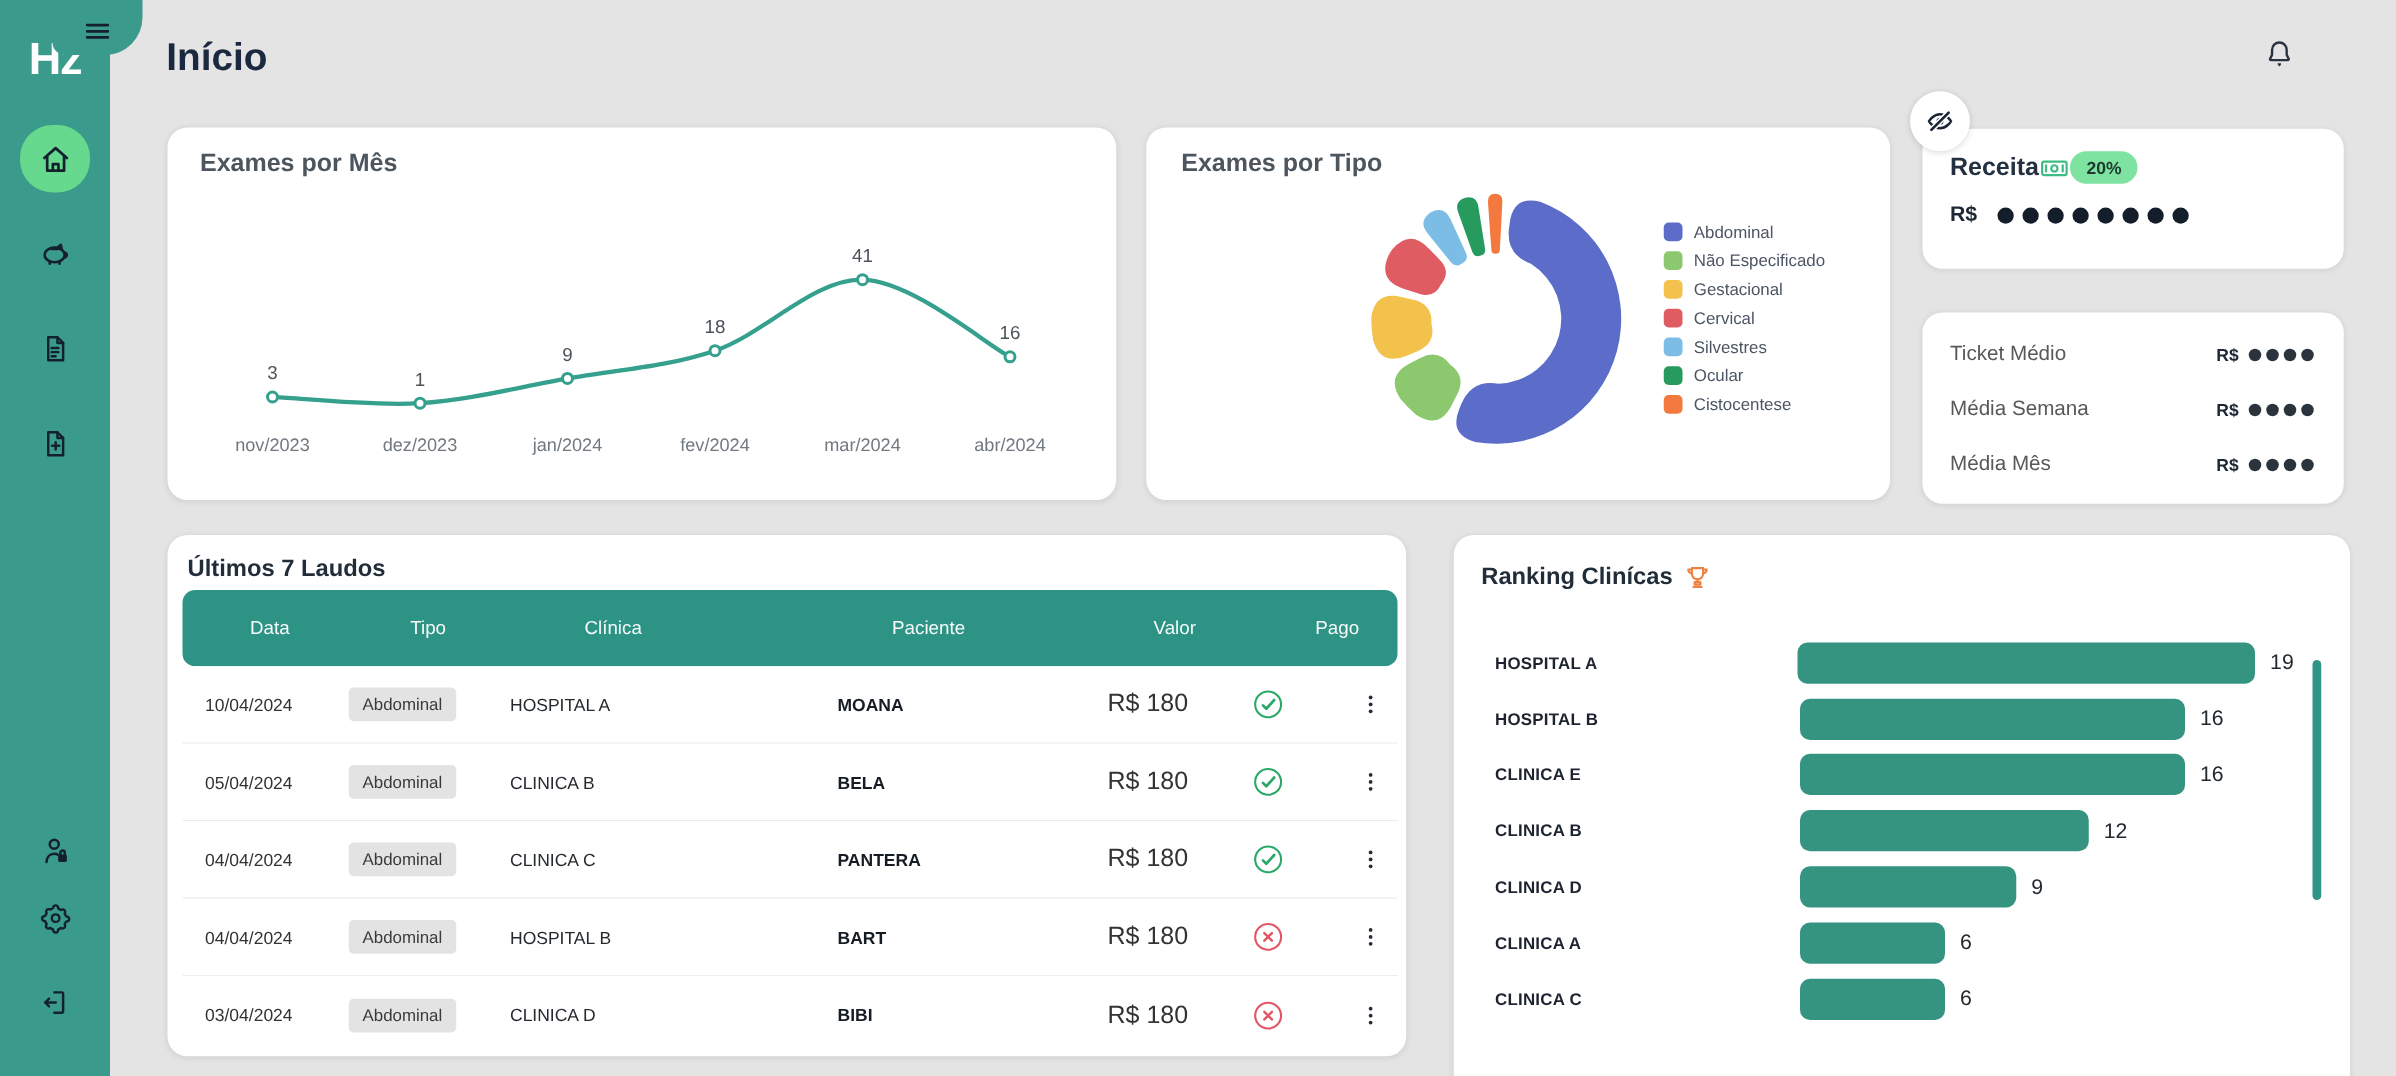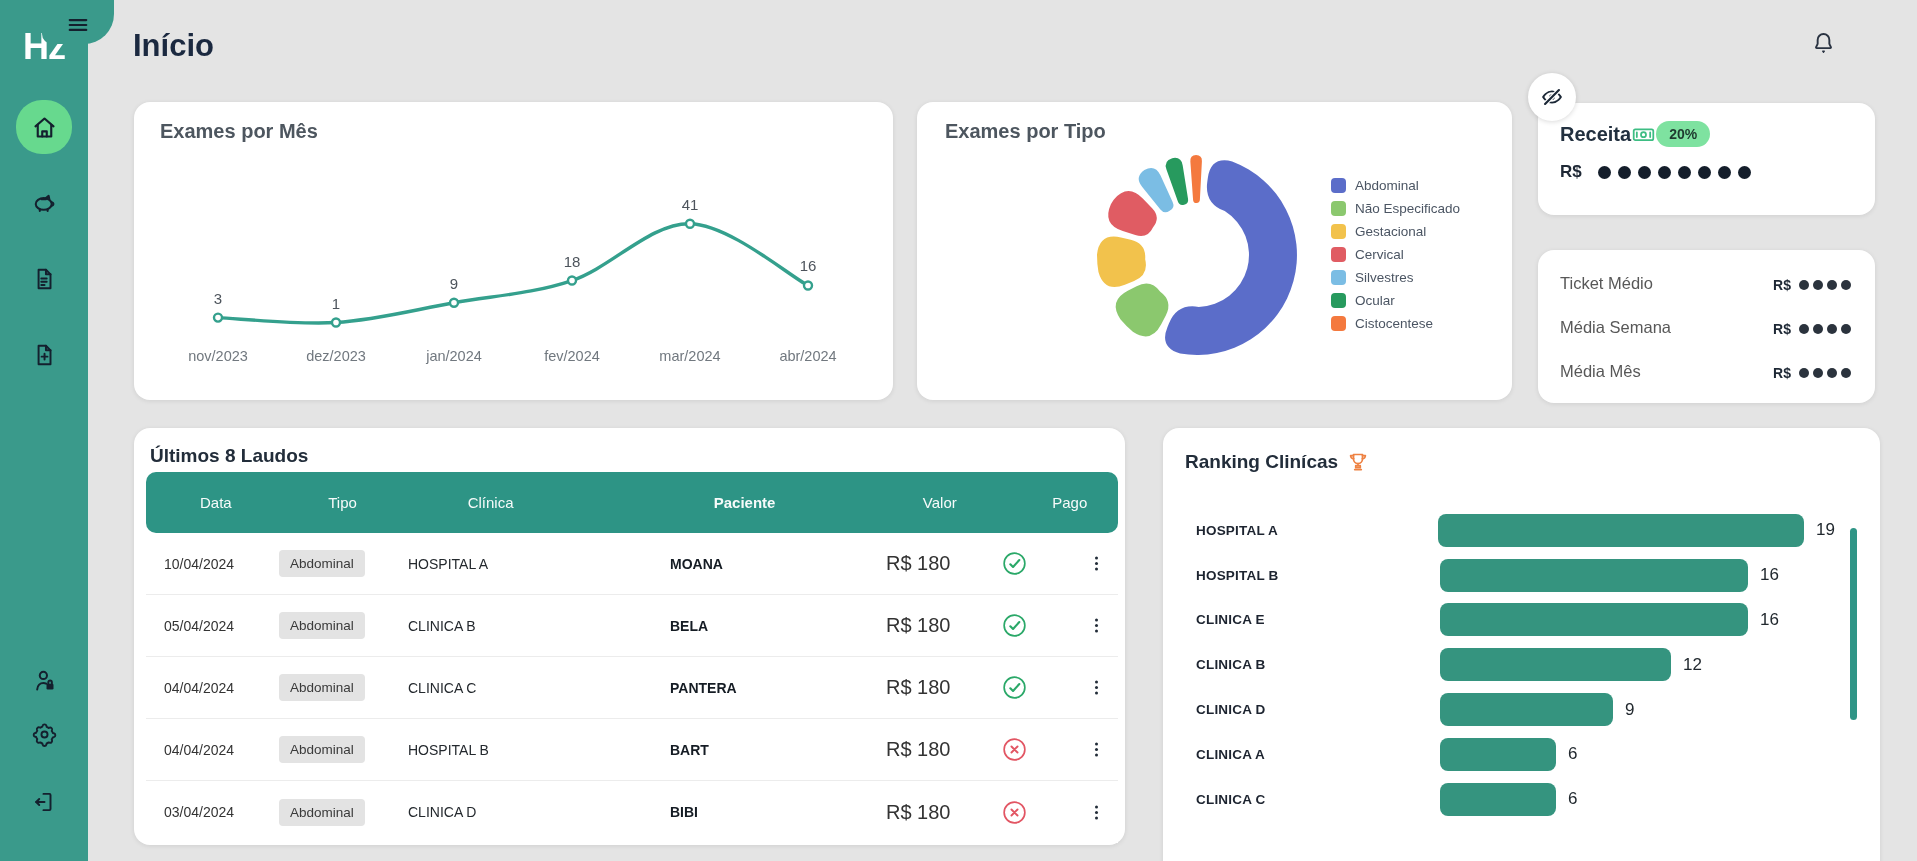--- a/index.html
+++ b/index.html
@@ -56,21 +56,21 @@
   .dot { width:13px; height:13px; border-radius:50%; background:#141e2b; display:inline-block; }
   .dots.small { gap:4px; }
   .dots.small .dot { width:10px; height:10px; background:#2b333d; }
   .eye-btn { position:absolute; left:1440px; top:73px; width:48px; height:48px; border-radius:50%;
              background:#fff; border:none; box-shadow:0 1px 5px rgba(0,0,0,.15); cursor:pointer; z-index:6;
              display:flex; align-items:center; justify-content:center; color:#1b2736; }
 
   
   #card-avg { left:1450px; top:250px; width:337px; height:153px; padding:24px 24px 22px 22px;
               display:flex; flex-direction:column; justify-content:space-between; }
-  .avg-row { display:flex; align-items:flex-end; justify-content:space-between; }
+  .avg-row { display:flex; align-items:center; justify-content:space-between; }
   .avg-label { font-size:16.5px; color:#585858; }
   .avg-right { display:flex; align-items:center; gap:8px; }
   .avg-right .currency { font-size:14px; }
 
   
   #card-reports { left:46px; top:428px; width:991px; height:417px; }
   #card-reports .sec-title { position:absolute; left:16px; top:17px; }
   .sec-title { font-size:19px; font-weight:700; color:#222d3a; display:flex; align-items:center; gap:8px; }
   .thead { position:absolute; left:12px; top:44px; width:972px; height:61px; background:#2d9485;
            border-radius:10px; display:flex; align-items:center; padding-left:18px; }
@@ -327,26 +327,26 @@
             <span class="dot"></span>
             <span class="dot"></span>
             <span class="dot"></span>
             <span class="dot"></span>
           </span>
         </span>
       </div>
     </section>
 
   <section class="card" id="card-reports">
-    <h2 class="sec-title">Últimos 8 Laudos</h2>
+    <h2 class="sec-title">Últimos 7 Laudos</h2>
     <div class="thead">
       <span class="c-data">Data</span>
       <span class="c-tipo">Tipo</span>
       <span class="c-clinica" style="color:rgba(255,255,255,.96)">Clínica</span>
-      <span class="c-paciente" style="font-weight:700;color:rgba(255,255,255,.96)">Paciente</span>
+      <span class="c-paciente" style="font-weight:400;color:rgba(255,255,255,.96)">Paciente</span>
       <span class="c-valor" style="color:rgba(255,255,255,.96)">Valor</span>
       <span class="c-pago" style="color:rgba(255,255,255,.96)">Pago</span>
     </div>
     <div class="tbody" id="tbody">
         <div class="trow">
           <span class="c-data">10/04/2024</span>
           <span class="c-tipo"><span class="chip">Abdominal</span></span>
           <span class="c-clinica">HOSPITAL A</span>
           <span class="c-paciente">MOANA</span>
           <span class="c-valor">R$ 180</span>

